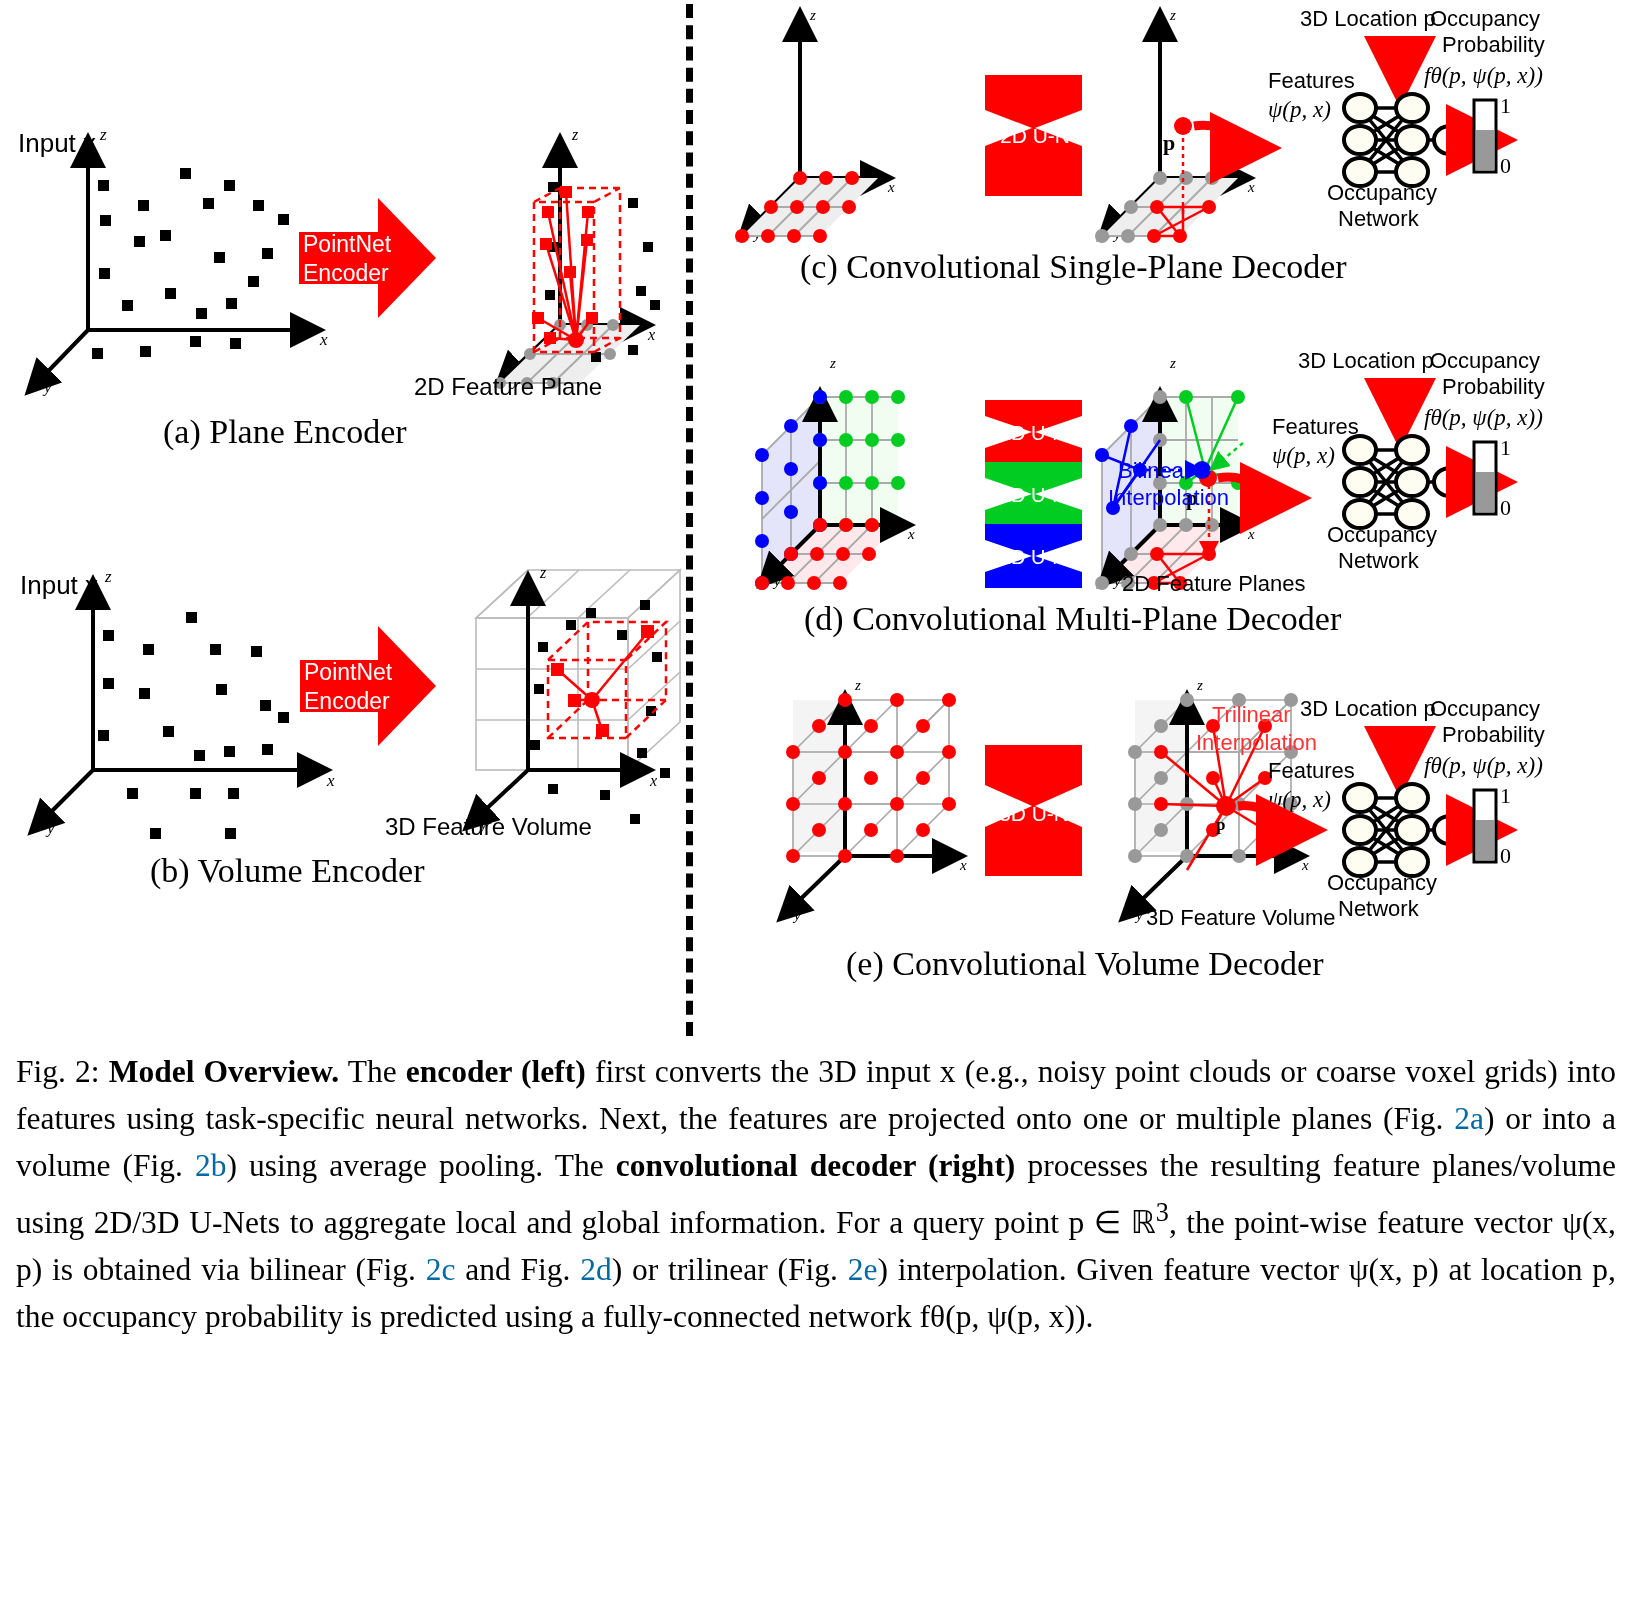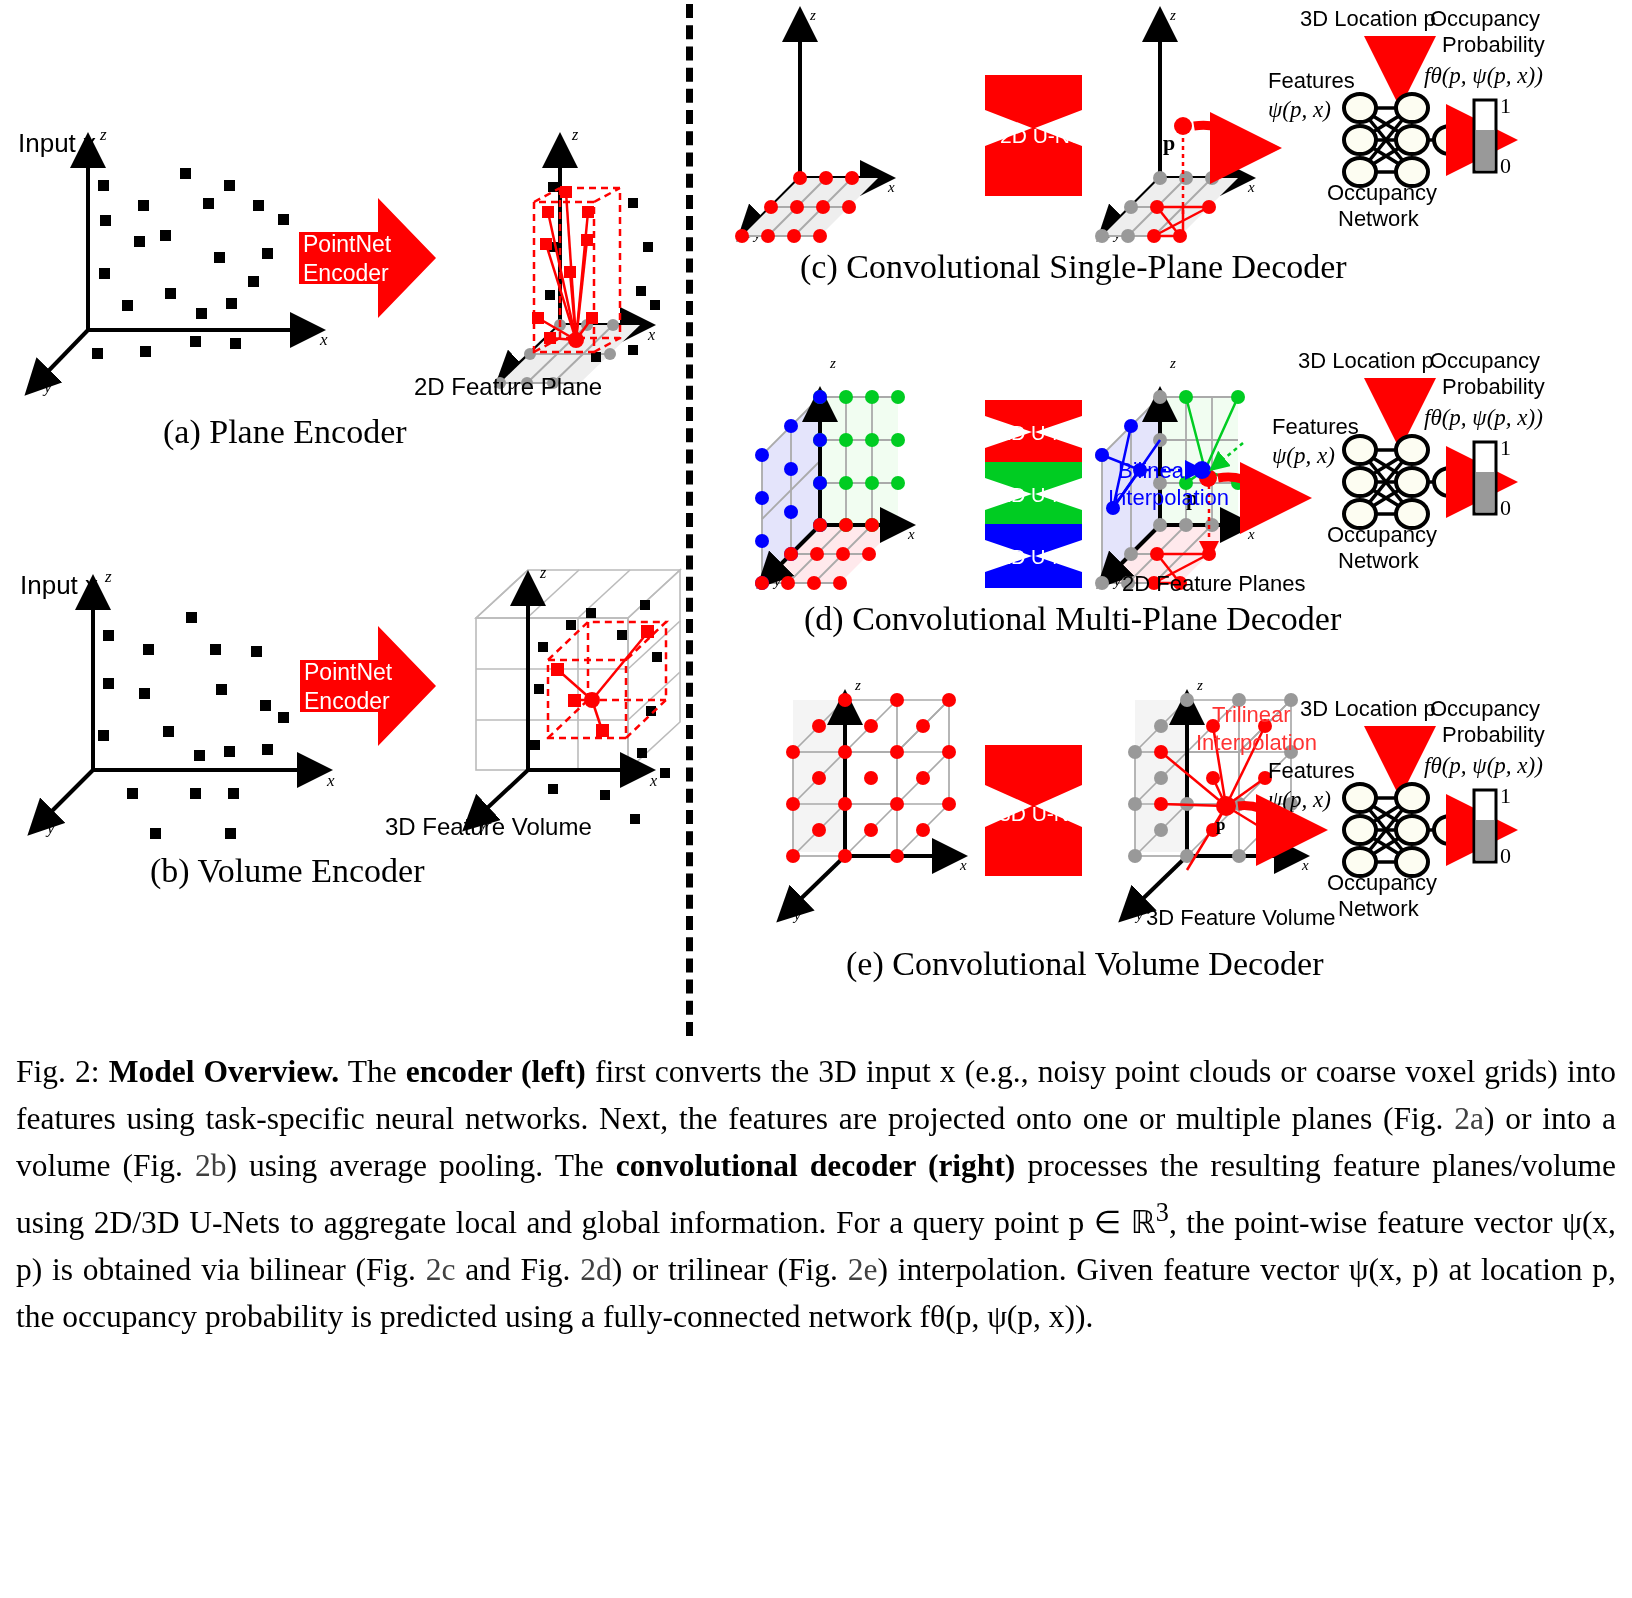--- a/index.html
+++ b/index.html
@@ -3,21 +3,21 @@
 <meta charset="utf-8">
 <style>
   html,body{margin:0;padding:0;background:#fff;}
   body{width:1632px;height:1598px;position:relative;
        font-family:"Liberation Sans",sans-serif;color:#000;overflow:hidden;}
   .fig{position:absolute;left:0;top:0;width:1632px;height:1030px;}
   .caption{position:absolute;left:16px;top:1048px;width:1600px;
            font-family:"Liberation Serif",serif;font-size:31.5px;line-height:47px;
            text-align:justify;text-justify:inter-word;color:#000;}
   .caption b{font-weight:bold;margin-top:20px;}
-  .caption .ref{color:#404040;}
+  .caption .ref{color:#0369a1;}
   .divider{position:absolute;left:686px;top:4px;width:0;height:1032px;
            border-left:7px dashed #000;}
   svg{display:block;}
   .lbl{font-family:"Liberation Sans",sans-serif;}
   .serifcap{font-family:"Liberation Serif",serif;}
 </style>
 </head>
 <body>
 
 <div class="fig">

